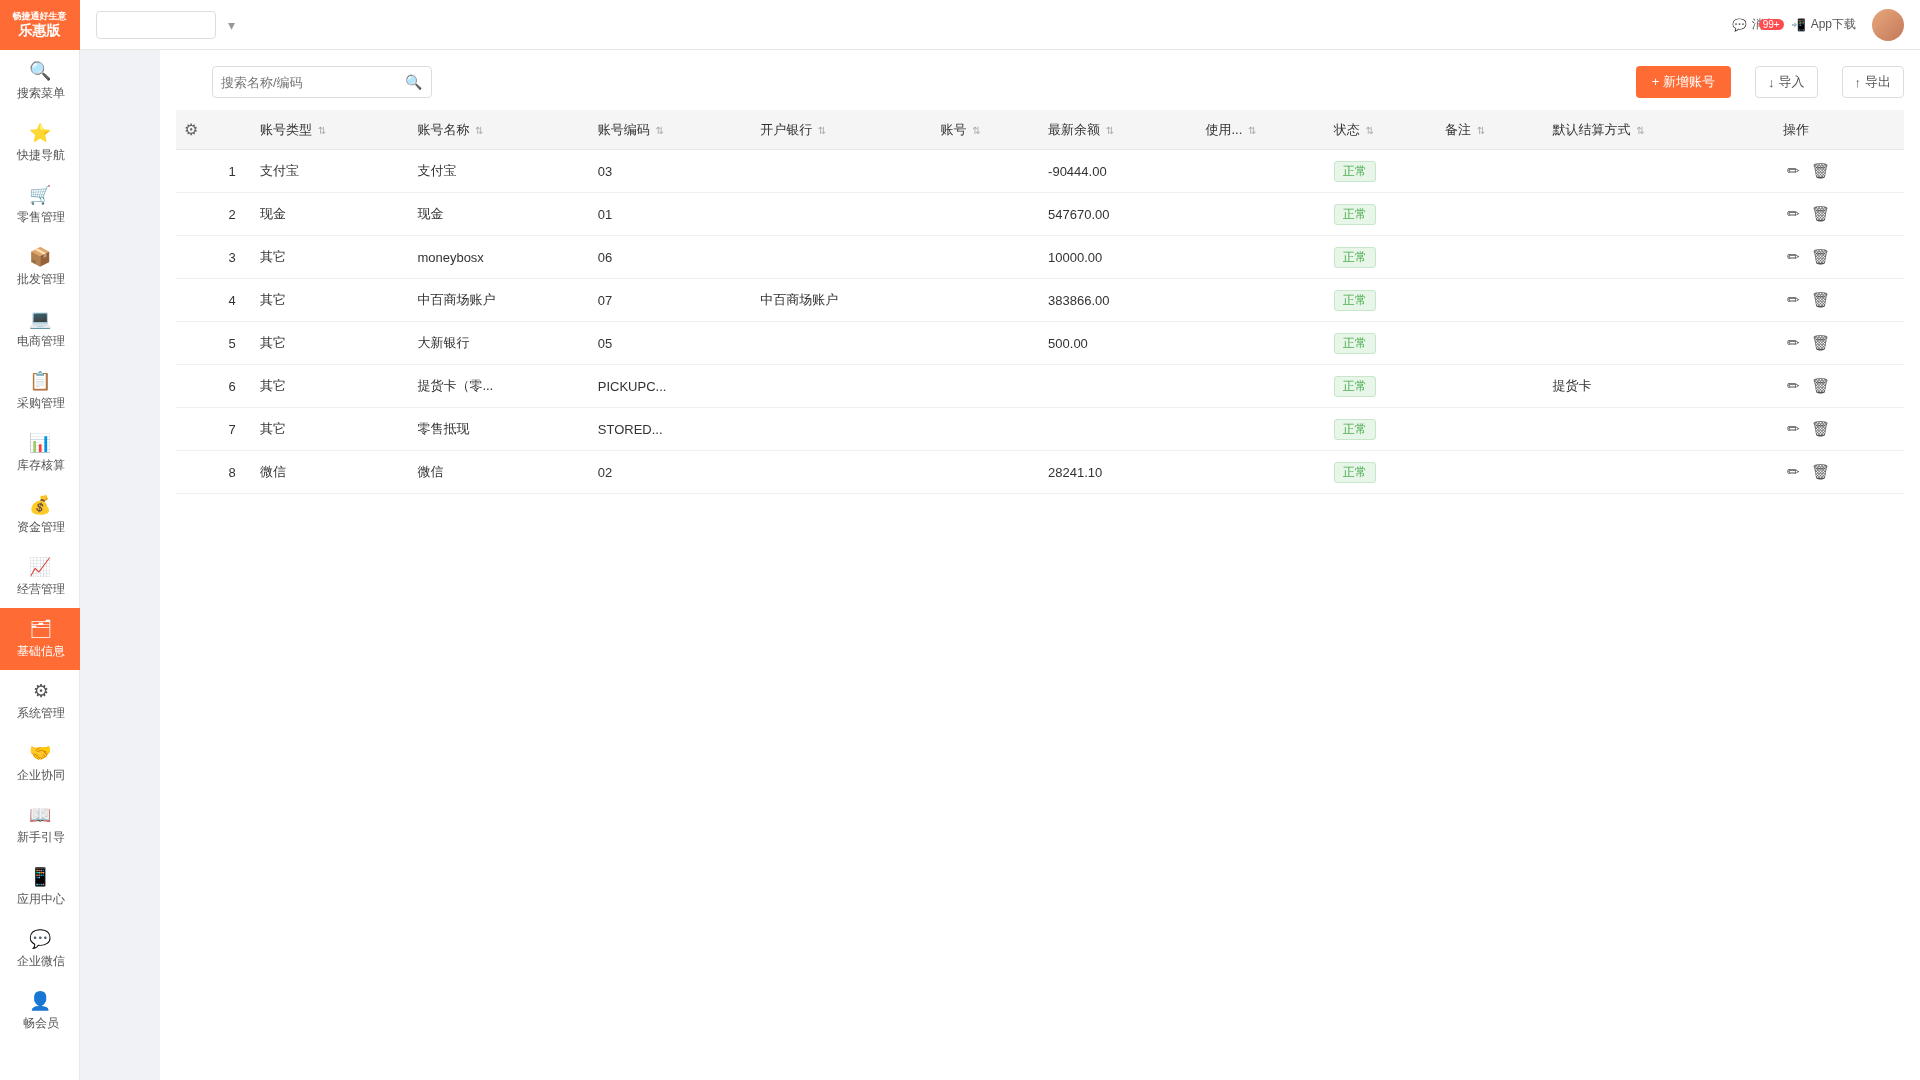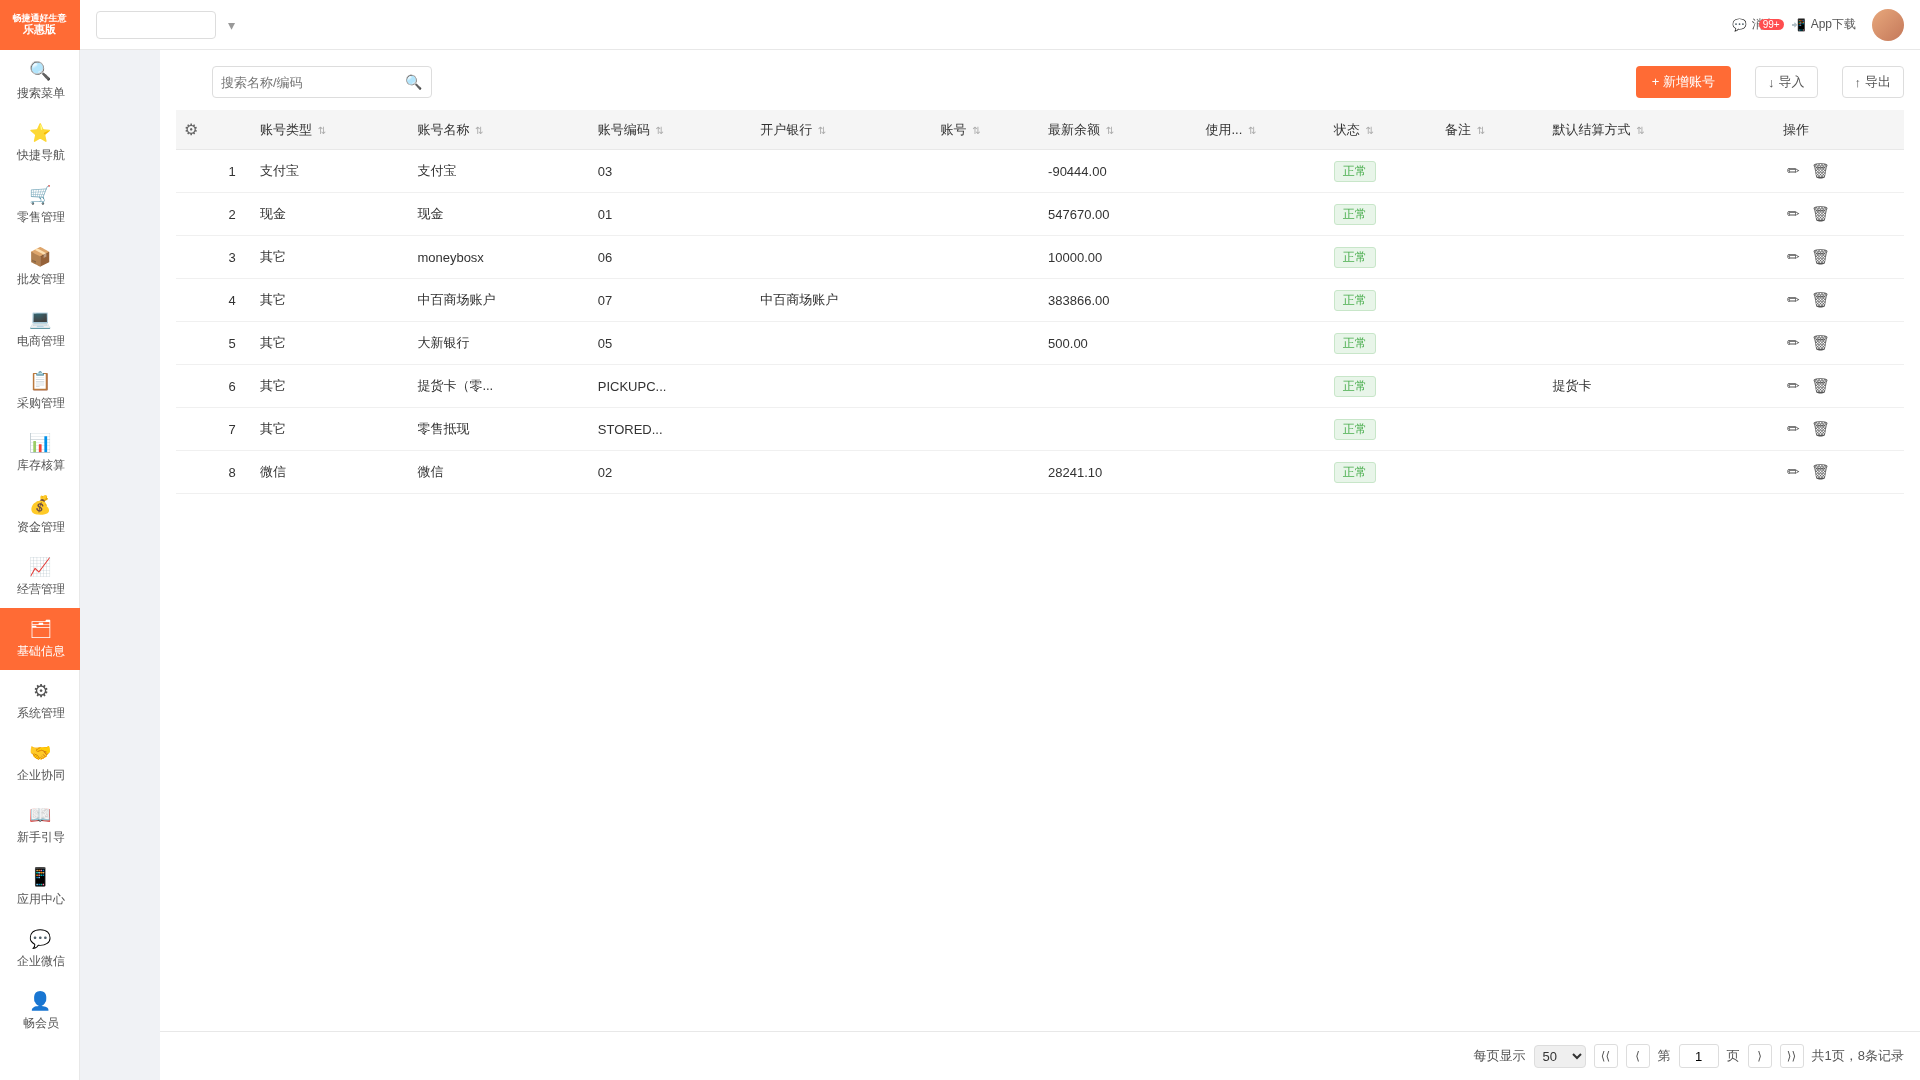--- a/index.html
+++ b/index.html
@@ -260,21 +260,21 @@
 
     .gear-icon { font-size: 16px; color: #666; cursor: pointer; }
   </style>
 </head>
 <body>
 
 <div class="sidebar">
   <div class="sidebar-logo">
     <div class="sidebar-logo-text">
       <div style="font-size:9px;font-weight:bold;">畅捷通好生意</div>
-      <div style="font-size:11px;font-family:Liberation Mono, monospace;">乐惠版</div>
+      <div style="font-size:14px;">乐惠版</div>
     </div>
   </div>
 
   <div class="sidebar-item">
     <span class="icon">🔍</span>
     <span>搜索菜单</span>
   </div>
   <div class="sidebar-item">
     <span class="icon">⭐</span>
     <span>快捷导航</span>
@@ -575,29 +575,13 @@
       <td></td>
       <td>
         <button class="action-btn" title="编辑">✏</button>
         <button class="action-btn" title="删除">🗑</button>
       </td>
     </tr>
         </tbody>
     </table>
   </div>
 
-  <div class="pagination">
-    <span>每页显示</span>
-    <select class="page-size-select">
-      <option value="50" selected="">50</option>
-      <option value="20">20</option>
-      <option value="100">100</option>
-    </select>
-    <button class="page-btn">⟨⟨</button>
-    <button class="page-btn">⟨</button>
-    <span>第</span>
-    <input class="page-input" type="text" value="1" style="">
-    <span>页</span>
-    <button class="page-btn">⟩</button>
-    <button class="page-btn">⟩⟩</button>
-    <span>共1页，8条记录</span>
-  </div>
 </div>
 
 </body></html>

